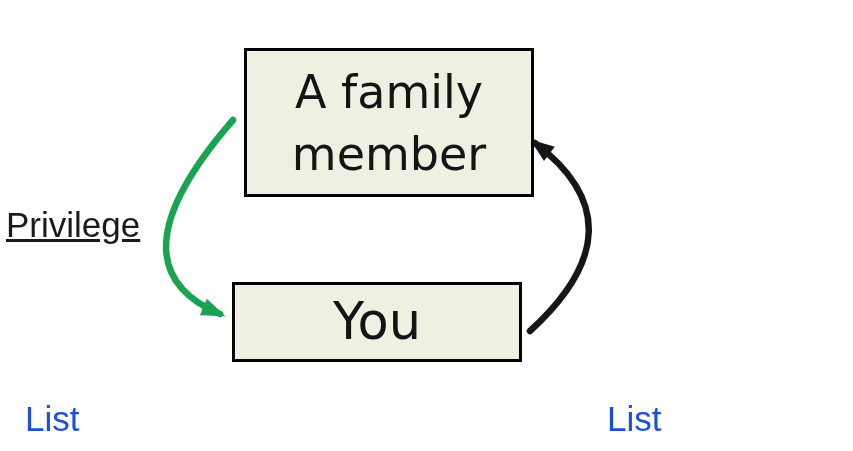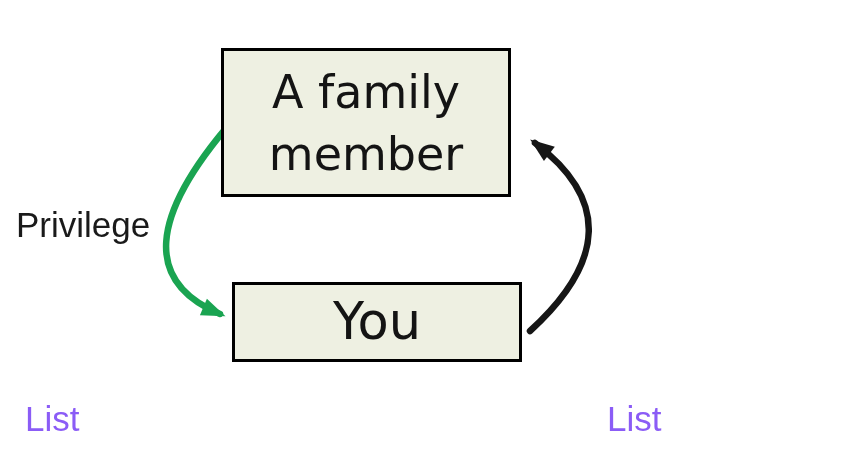--- a/index.html
+++ b/index.html
@@ -23,43 +23,43 @@
     background: #eef0e2;
     border: 3px solid #000000;
     display: flex;
     align-items: center;
     justify-content: center;
     text-align: center;
     font-family: "DejaVu Sans", sans-serif;
     color: #141414;
   }
   .node-family {
-    left: 221px; top: 48px;
+    left: 244px; top: 48px;
     width: 290px; height: 149px;
     font-size: 46px; line-height: 62px;
     padding: 0 18px;
   }
   .node-you {
     left: 232px; top: 282px;
     width: 290px; height: 80px;
     font-size: 51px; line-height: 62px;
   }
   .edge-label {
     position: absolute;
     font-size: 35px;
     line-height: 43px;
     color: #1a1a1a;
   }
-  .label-privilege { left: 16px; top: 203px; }
+  .label-privilege { left: 6px; top: 203px; text-decoration: underline; }
   .label-responsibility { left: 611px; top: 175px; white-space: pre-line; }
   .footnote {
     position: absolute;
     font-size: 35px;
     line-height: 43px;
-    color: #8b5cf6;
+    color: #1d4ed8;
   }
   .footnote-left { left: 25px; top: 397px; }
   .footnote-right { left: 607px; top: 397px; }
 </style>
 </head>
 <body>
 
 <div class="canvas">
 
   <svg class="arrows-layer" width="853" height="451" viewBox="0 0 853 451" aria-hidden="true">

